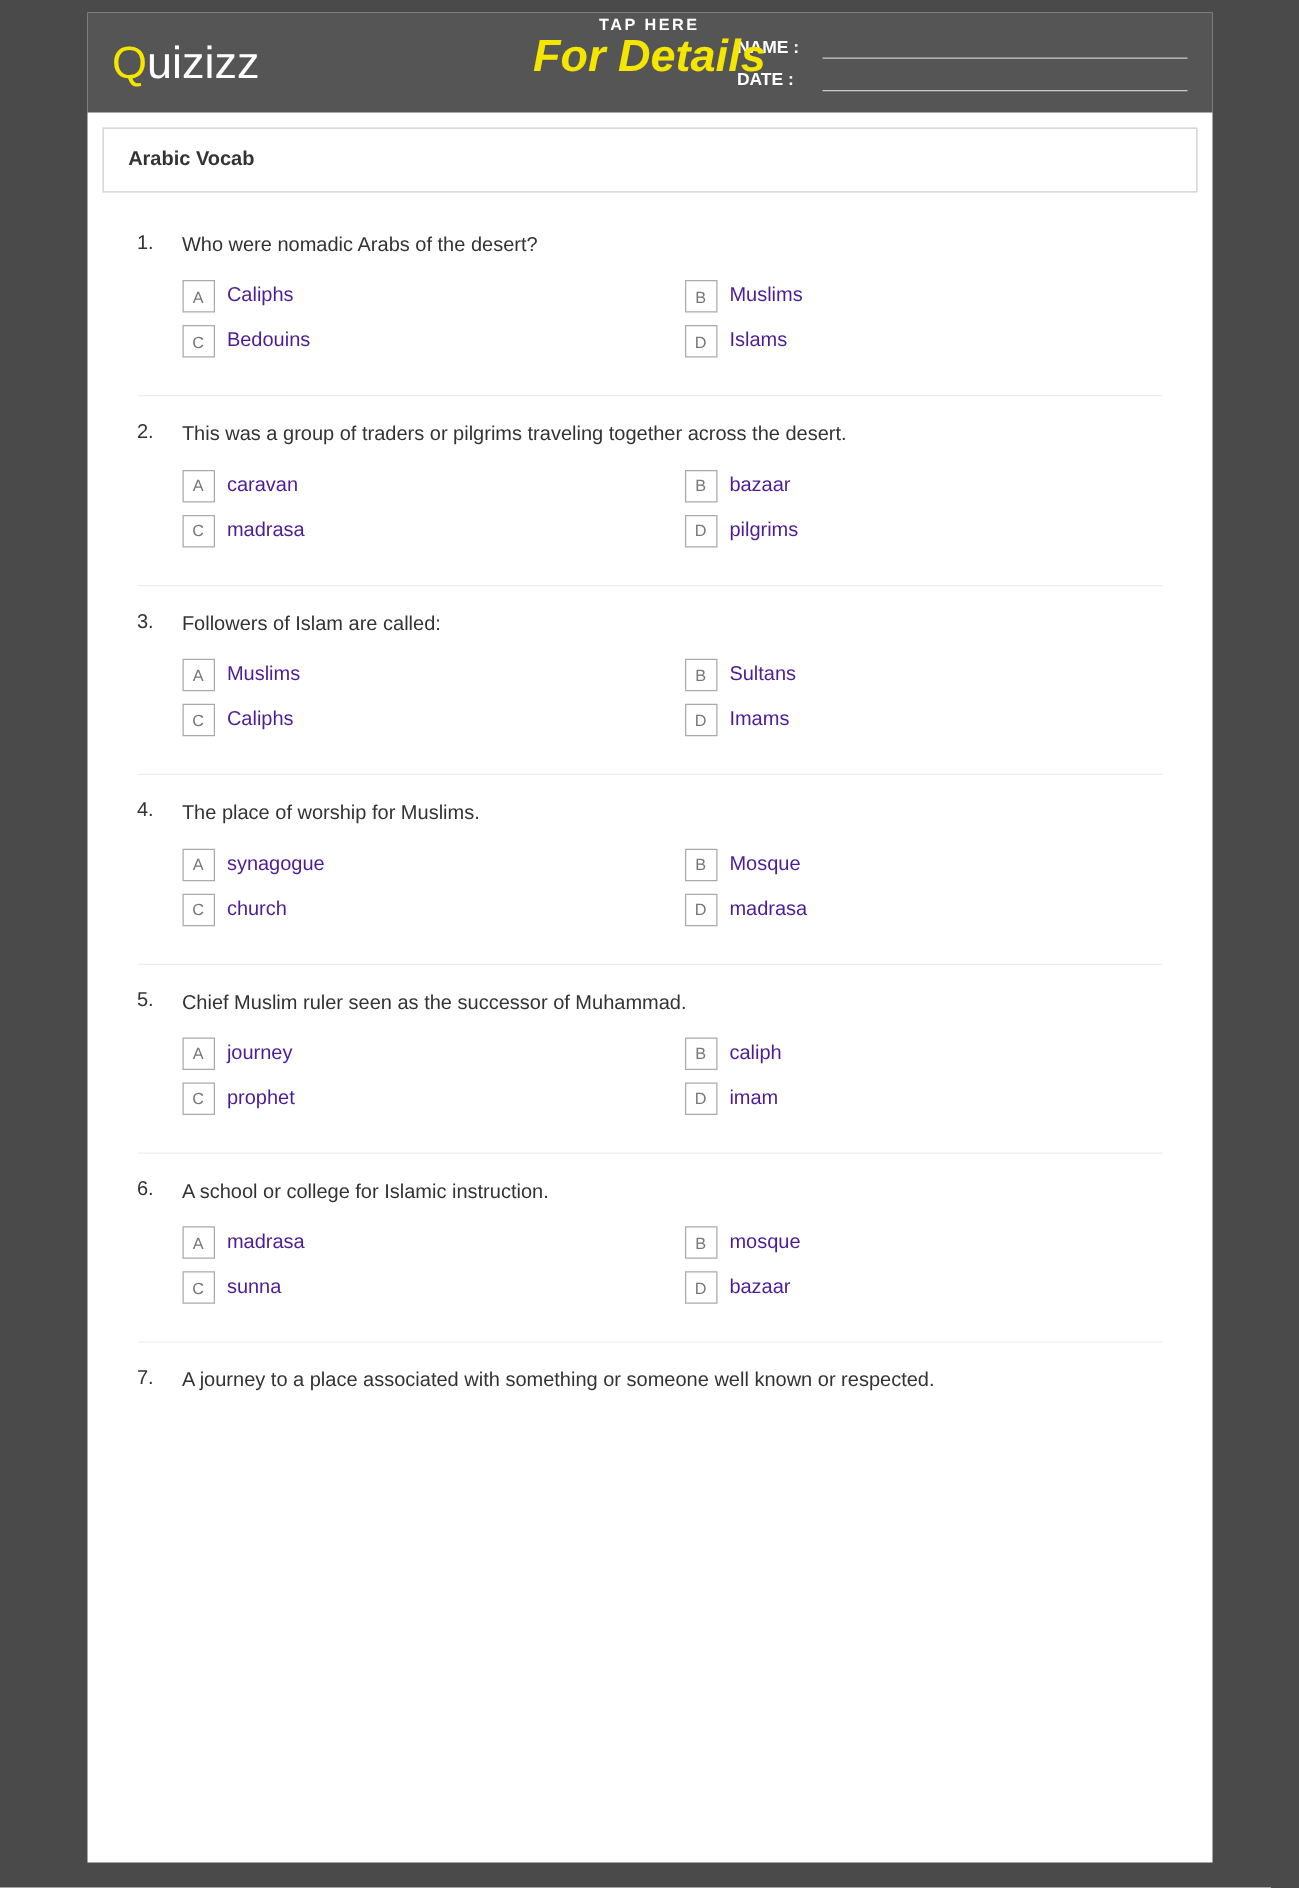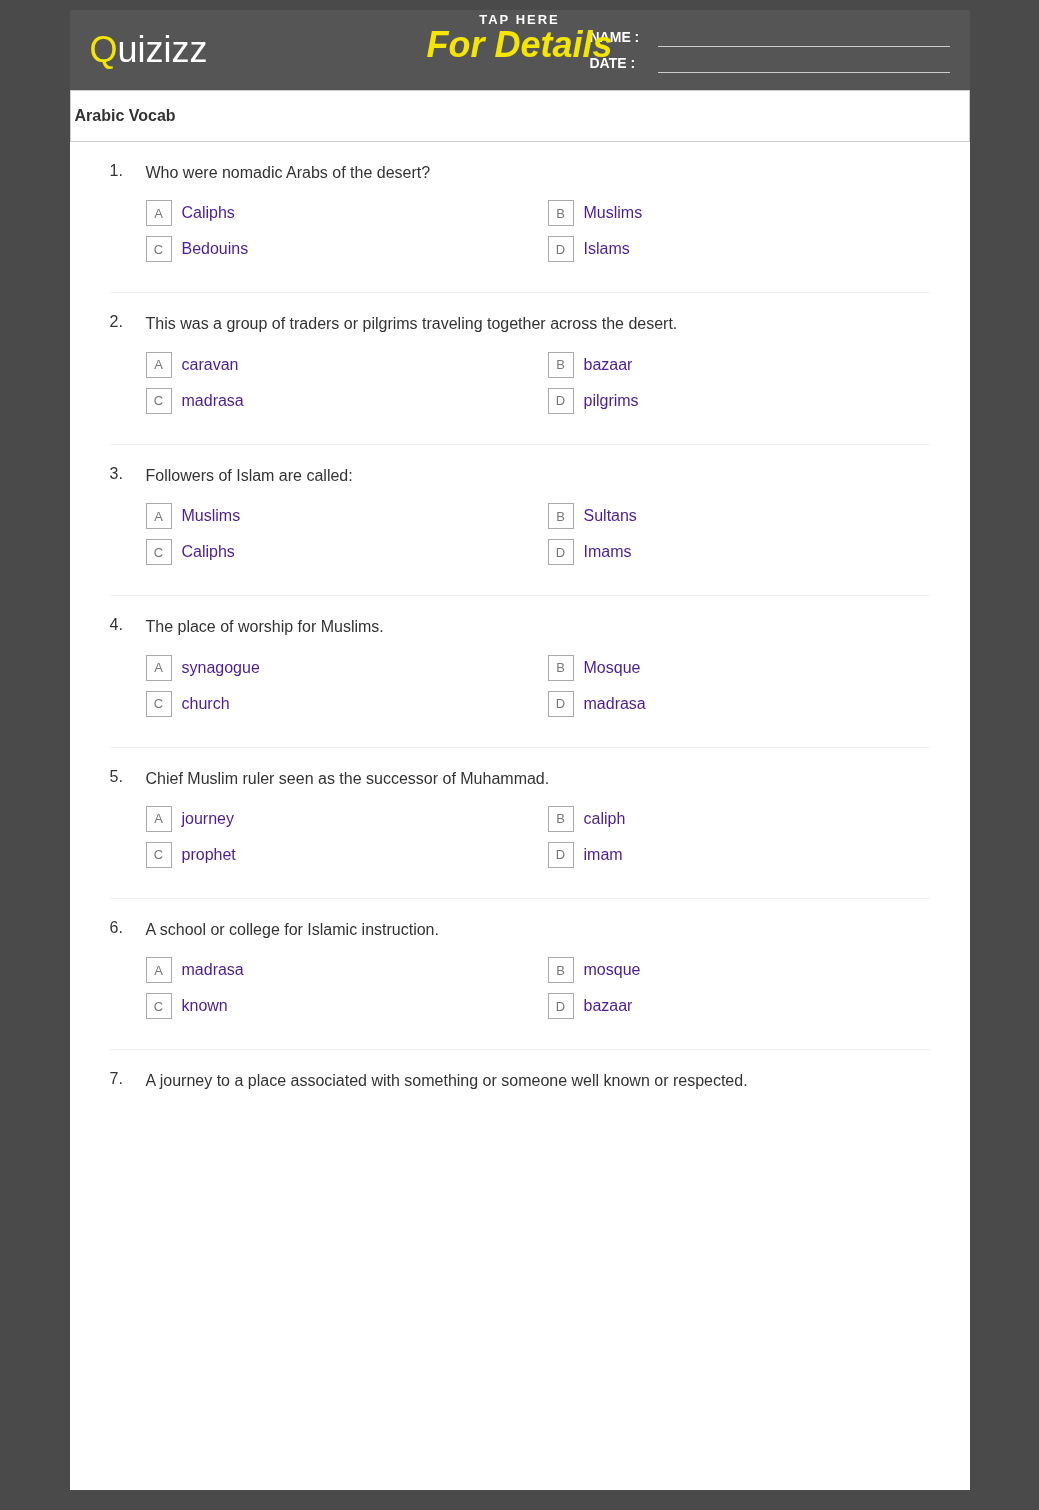--- a/index.html
+++ b/index.html
@@ -85,22 +85,22 @@
     }
     .header-field-line {
       flex: 1;
       border-bottom: 1px solid #ccc;
       height: 20px;
     }
 
     
     .info-bar {
       border: 1px solid #ccc;
-      margin: 0;
-      padding: 16px 4px;
+      margin: 12px;
+      padding: 16px 20px;
       display: flex;
       align-items: flex-start;
     }
     .quiz-info {
       flex: 1;
     }
     .quiz-title {
       font-size: 16px;
       font-weight: bold;
       color: #333;
@@ -340,21 +340,21 @@
           <div class="option-item">
             <div class="option-letter">A</div>
             <span class="option-text">madrasa</span>
           </div>
           <div class="option-item">
             <div class="option-letter">B</div>
             <span class="option-text">mosque</span>
           </div>
           <div class="option-item">
             <div class="option-letter">C</div>
-            <span class="option-text">known</span>
+            <span class="option-text">sunna</span>
           </div>
           <div class="option-item">
             <div class="option-letter">D</div>
             <span class="option-text">bazaar</span>
           </div>
         </div>
       </div>
       <hr class="section-divider">
       <div class="question-block">
         <div class="question-row">

